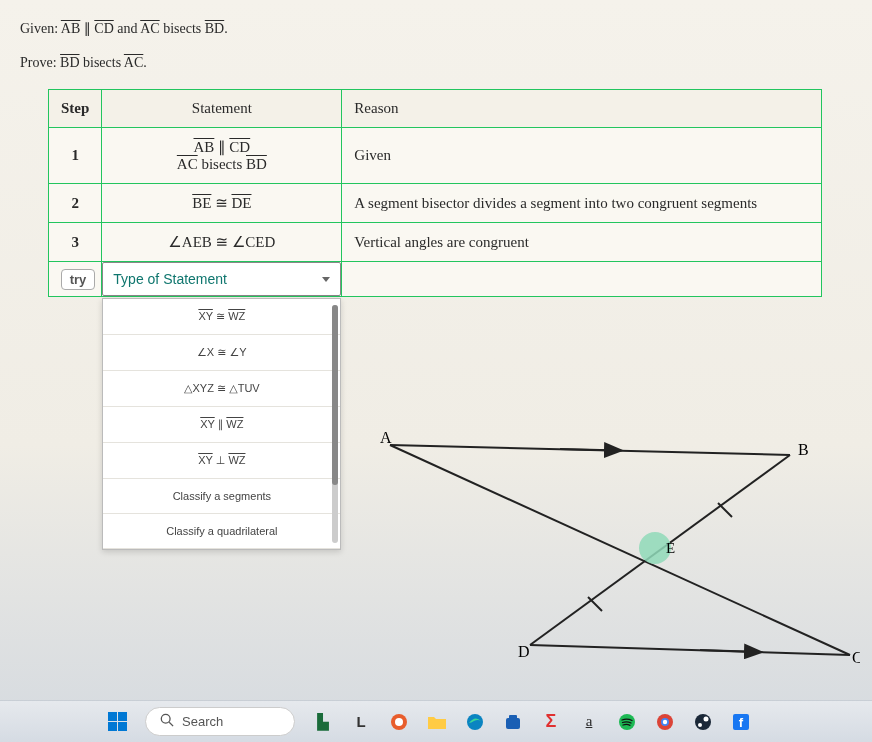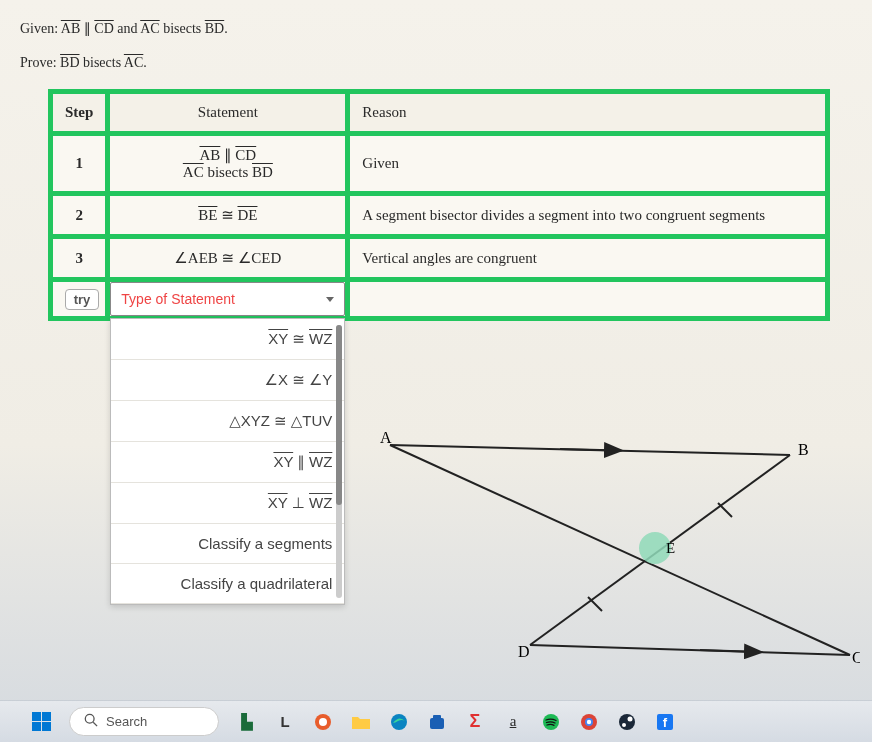--- a/index.html
+++ b/index.html
@@ -23,21 +23,21 @@
     .proof-area {
       display: flex;
       margin-top: 12px;
       margin-left: 28px;
     }
     table {
       border-collapse: collapse;
       font-size: 15px;
     }
     th, td {
-      border: 5px solid #22c55e;
+      border: 1px solid #22c55e;
       padding: 10px 12px;
       text-align: left;
       vertical-align: middle;
       background: #faf8f2;
       margin-left: 48px;
     }
     th {
       font-weight: normal;
       background: #f4f1e8;
     }
@@ -66,41 +66,40 @@
     .dropdown-head {
       display: flex;
       justify-content: space-between;
       align-items: center;
       border: 1px solid #888;
       border-radius: 2px;
       background: #fff;
       padding: 8px 10px;
       font-family: Arial, sans-serif;
       font-size: 14px;
-      color: #ef4444;
+      color: #0f766e;
       cursor: pointer;
     }
     .caret {
       width: 0; height: 0;
       border-left: 4px solid transparent;
       border-right: 4px solid transparent;
       border-top: 5px solid #666;
     }
     .dropdown-list {
       position: absolute;
       top: 36px;
       left: 0;
       right: 0;
       border: 1px solid #bbb;
       background: #fff;
       font-family: Arial, sans-serif;
-      font-size: 15px;
+      font-size: 11px;
       box-shadow: 0 2px 6px rgba(0,0,0,0.15);
       z-index: 10;
-      text-align: right;
     }
     .dropdown-list .opt {
       padding: 11px 12px;
       border-bottom: 1px solid #e5e3dd;
       cursor: pointer;
       color: #444;
     }
     .scroll-ind {
       position: absolute;
       right: 2px;
@@ -131,21 +130,21 @@
     
     .taskbar {
       position: absolute;
       bottom: 0;
       left: 0;
       right: 0;
       height: 42px;
       background: linear-gradient(to bottom, #e6e9ed, #d5dbe3);
       display: flex;
       align-items: center;
-      padding: 0 32px;
+      padding: 0 108px;
       gap: 18px;
       font-family: Arial, sans-serif;
       font-size: 13px;
       border-top: 1px solid rgba(0,0,0,0.06);
     }
     .win-logo {
       display: grid;
       grid-template-columns: 9px 9px;
       grid-template-rows: 9px 9px;
       gap: 1px;

